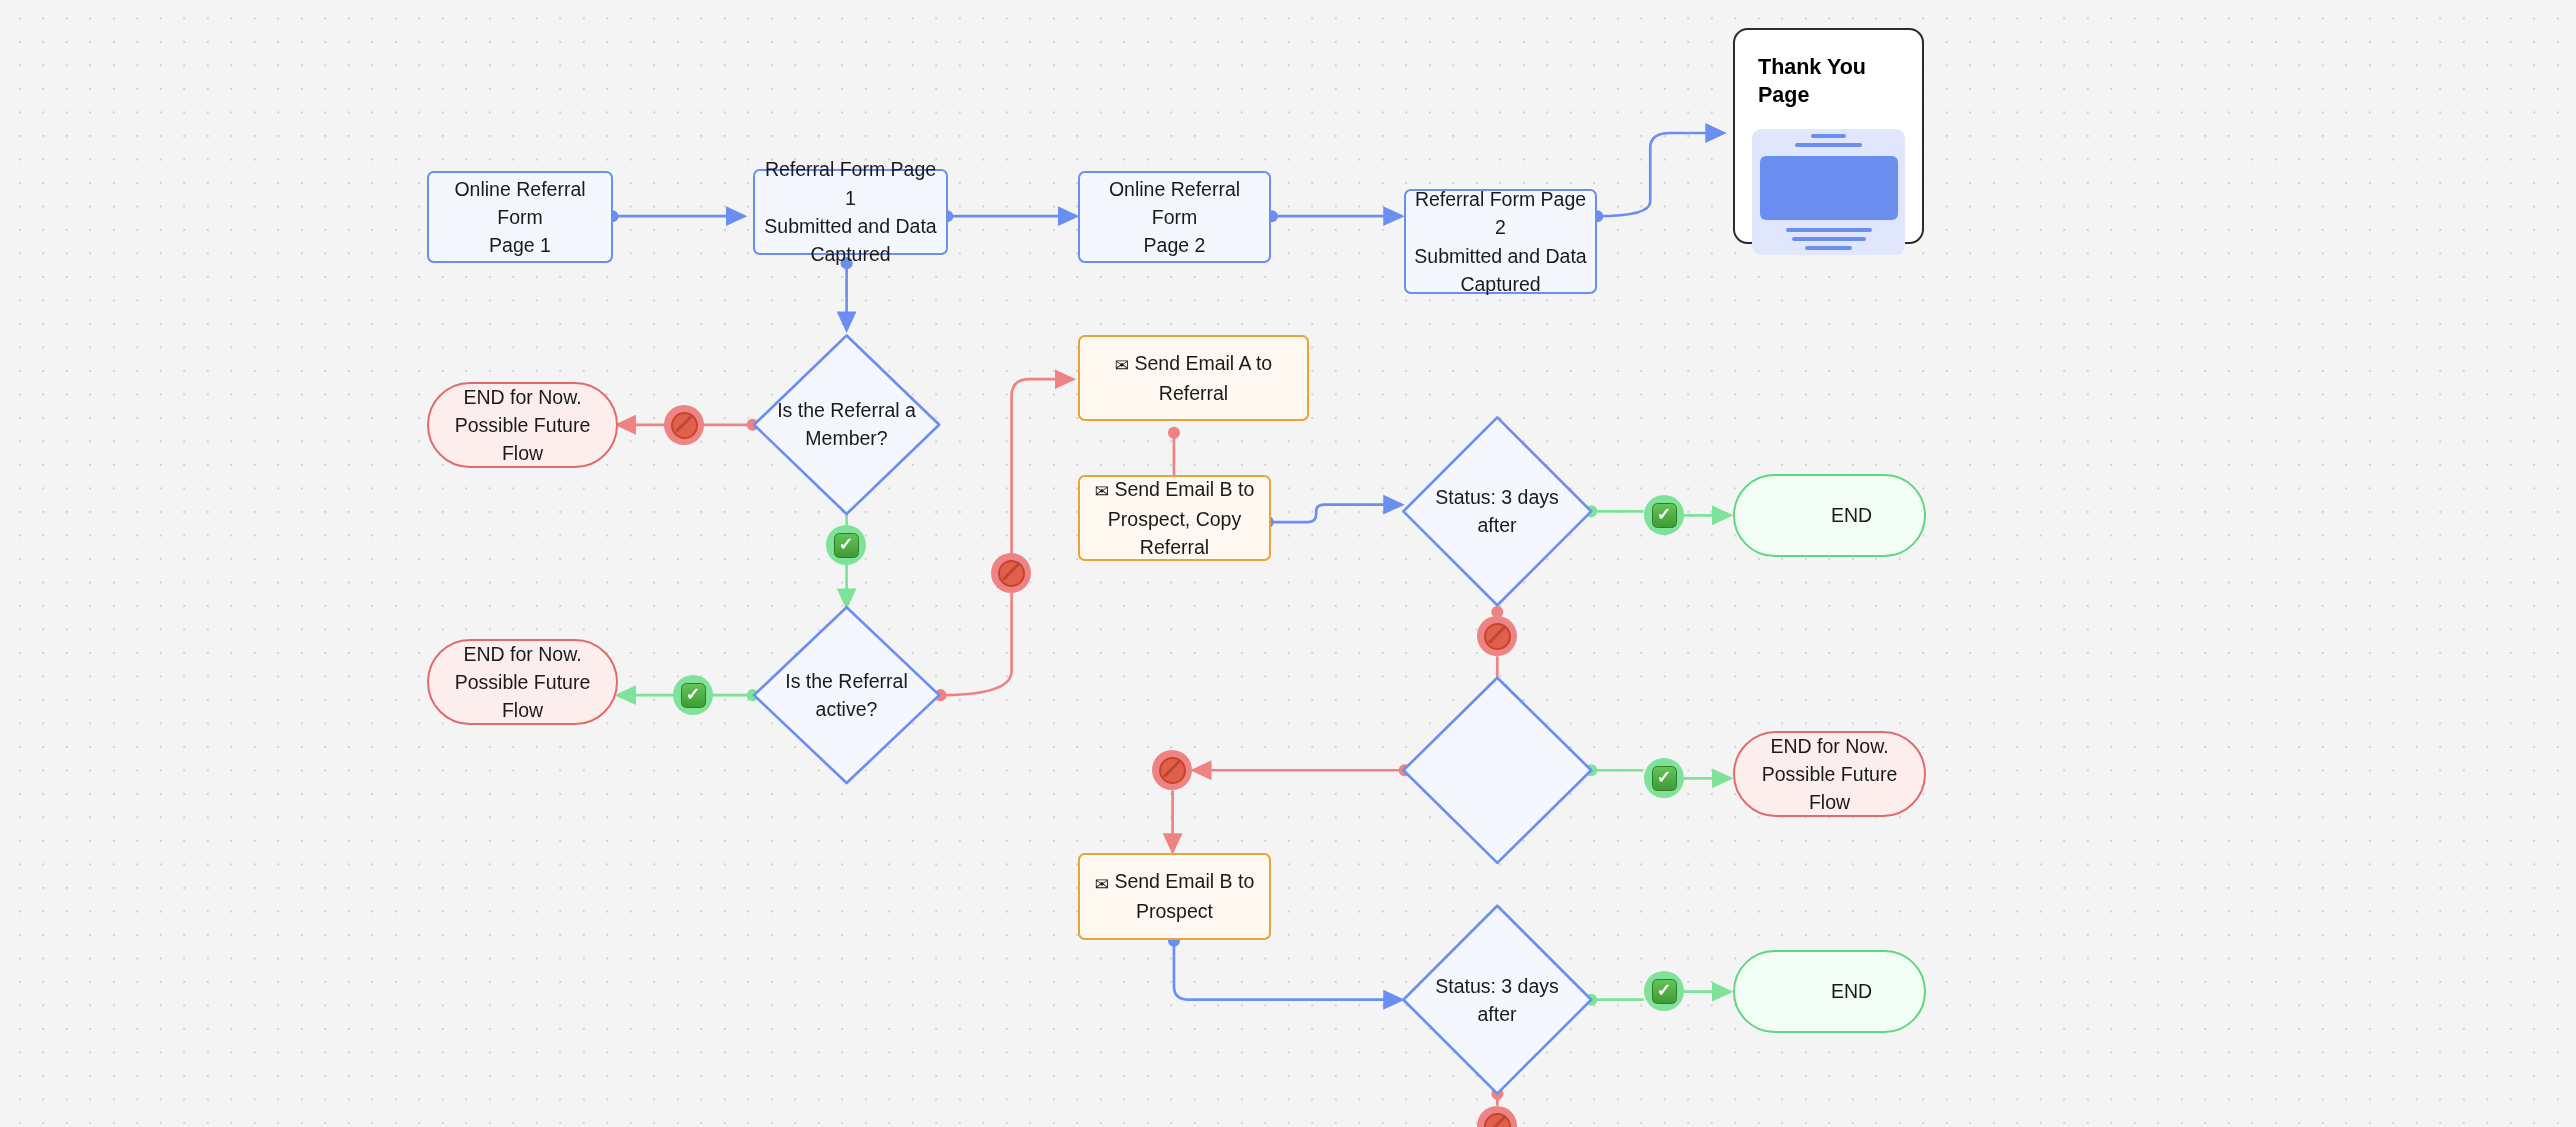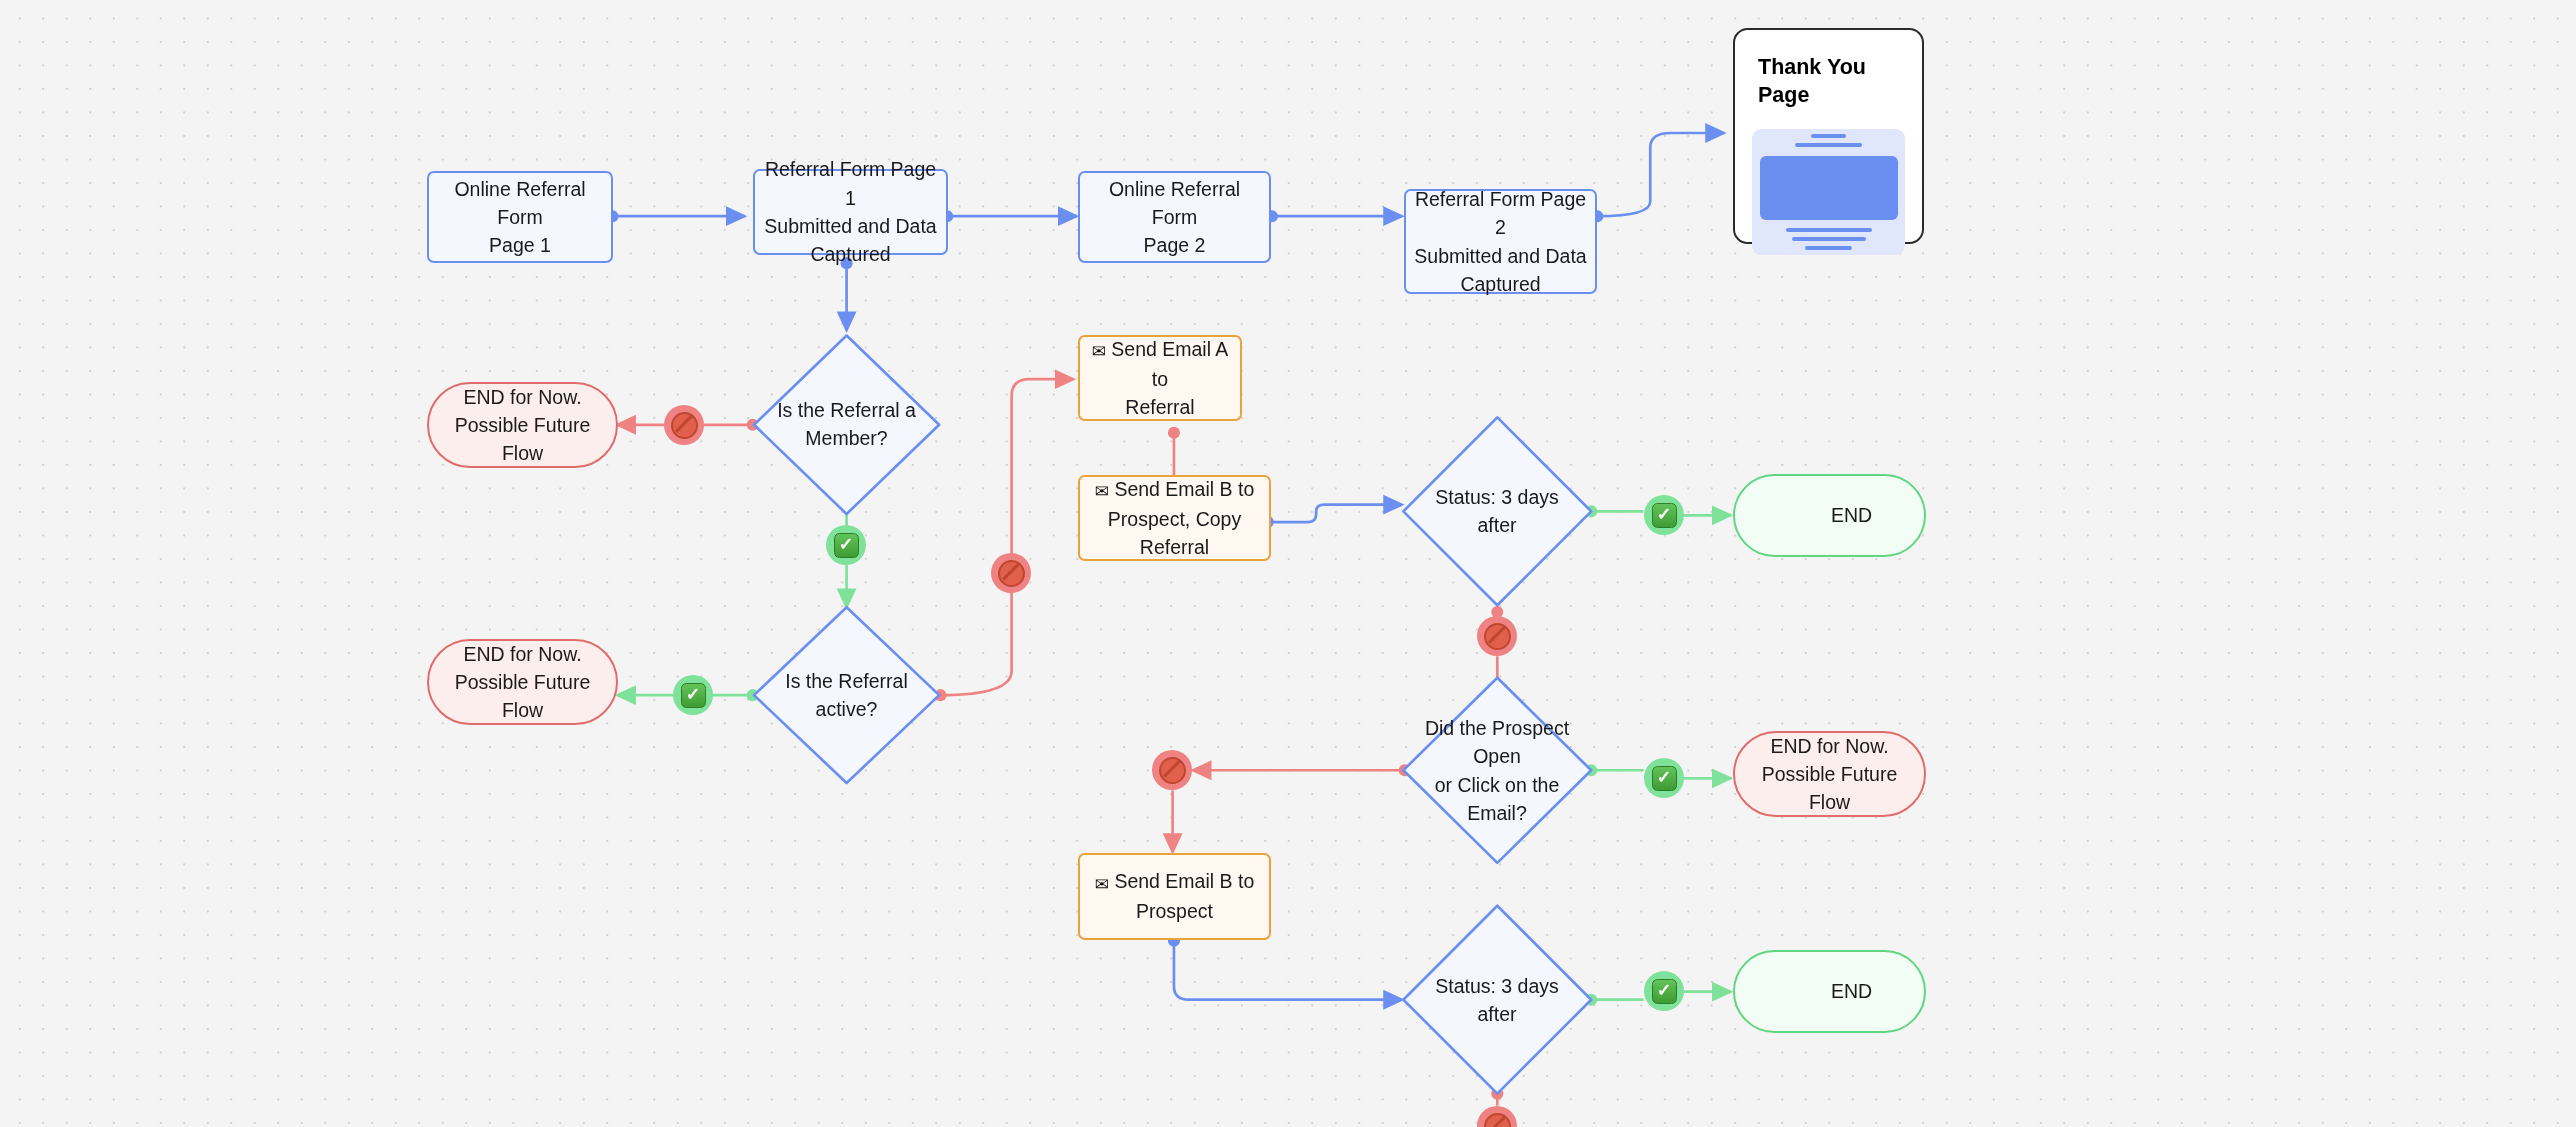--- a/index.html
+++ b/index.html
@@ -222,45 +222,41 @@
 
   <div class="node n-decision" style="left:754px;top:335px;width:185px;height:178px;">
     <span class="lbl">Is the Referral a
 Member?</span>
   </div>
 
   <div class="node n-decision" style="left:1403px;top:417px;width:188px;height:188px;">
     <span class="lbl">Status: 3 days after</span>
   </div>
 
-  <div class="node n-decision" style="left:1403px;top:678px;width:188px;height:185px;">
-    <span class="lbl">Did the Prospect Open
-or Click on the Email?</span>
-  </div>
 
   <div class="node n-decision" style="left:1403px;top:906px;width:188px;height:188px;">
     <span class="lbl">Status: 3 days after</span>
   </div>
 
   <div class="node n-endred" style="left:427px;top:382px;width:191px;height:86px;">
     <span class="lbl">END for Now.
 Possible Future Flow</span>
   </div>
 
   <div class="node n-endred" style="left:427px;top:639px;width:191px;height:86px;">
     <span class="lbl">END for Now.
 Possible Future Flow</span>
   </div>
 
   <div class="node n-endred" style="left:1733px;top:731px;width:193px;height:86px;">
     <span class="lbl">END for Now.
 Possible Future Flow</span>
   </div>
 
-  <div class="node n-email" style="left:1078px;top:335px;width:164px;height:86px;">
+  <div class="node n-email" style="left:1078px;top:335px;width:231px;height:86px;">
     <span class="lbl"><span class="env">✉</span><span>Send Email A to
 Referral</span></span>
   </div>
 
   <div class="node n-email" style="left:1078px;top:475px;width:193px;height:86px;">
     <span class="lbl"><span class="env">✉</span><span>Send Email B to
 Prospect, Copy Referral</span></span>
   </div>
 
   <div class="node n-email" style="left:1078px;top:853px;width:193px;height:87px;">

